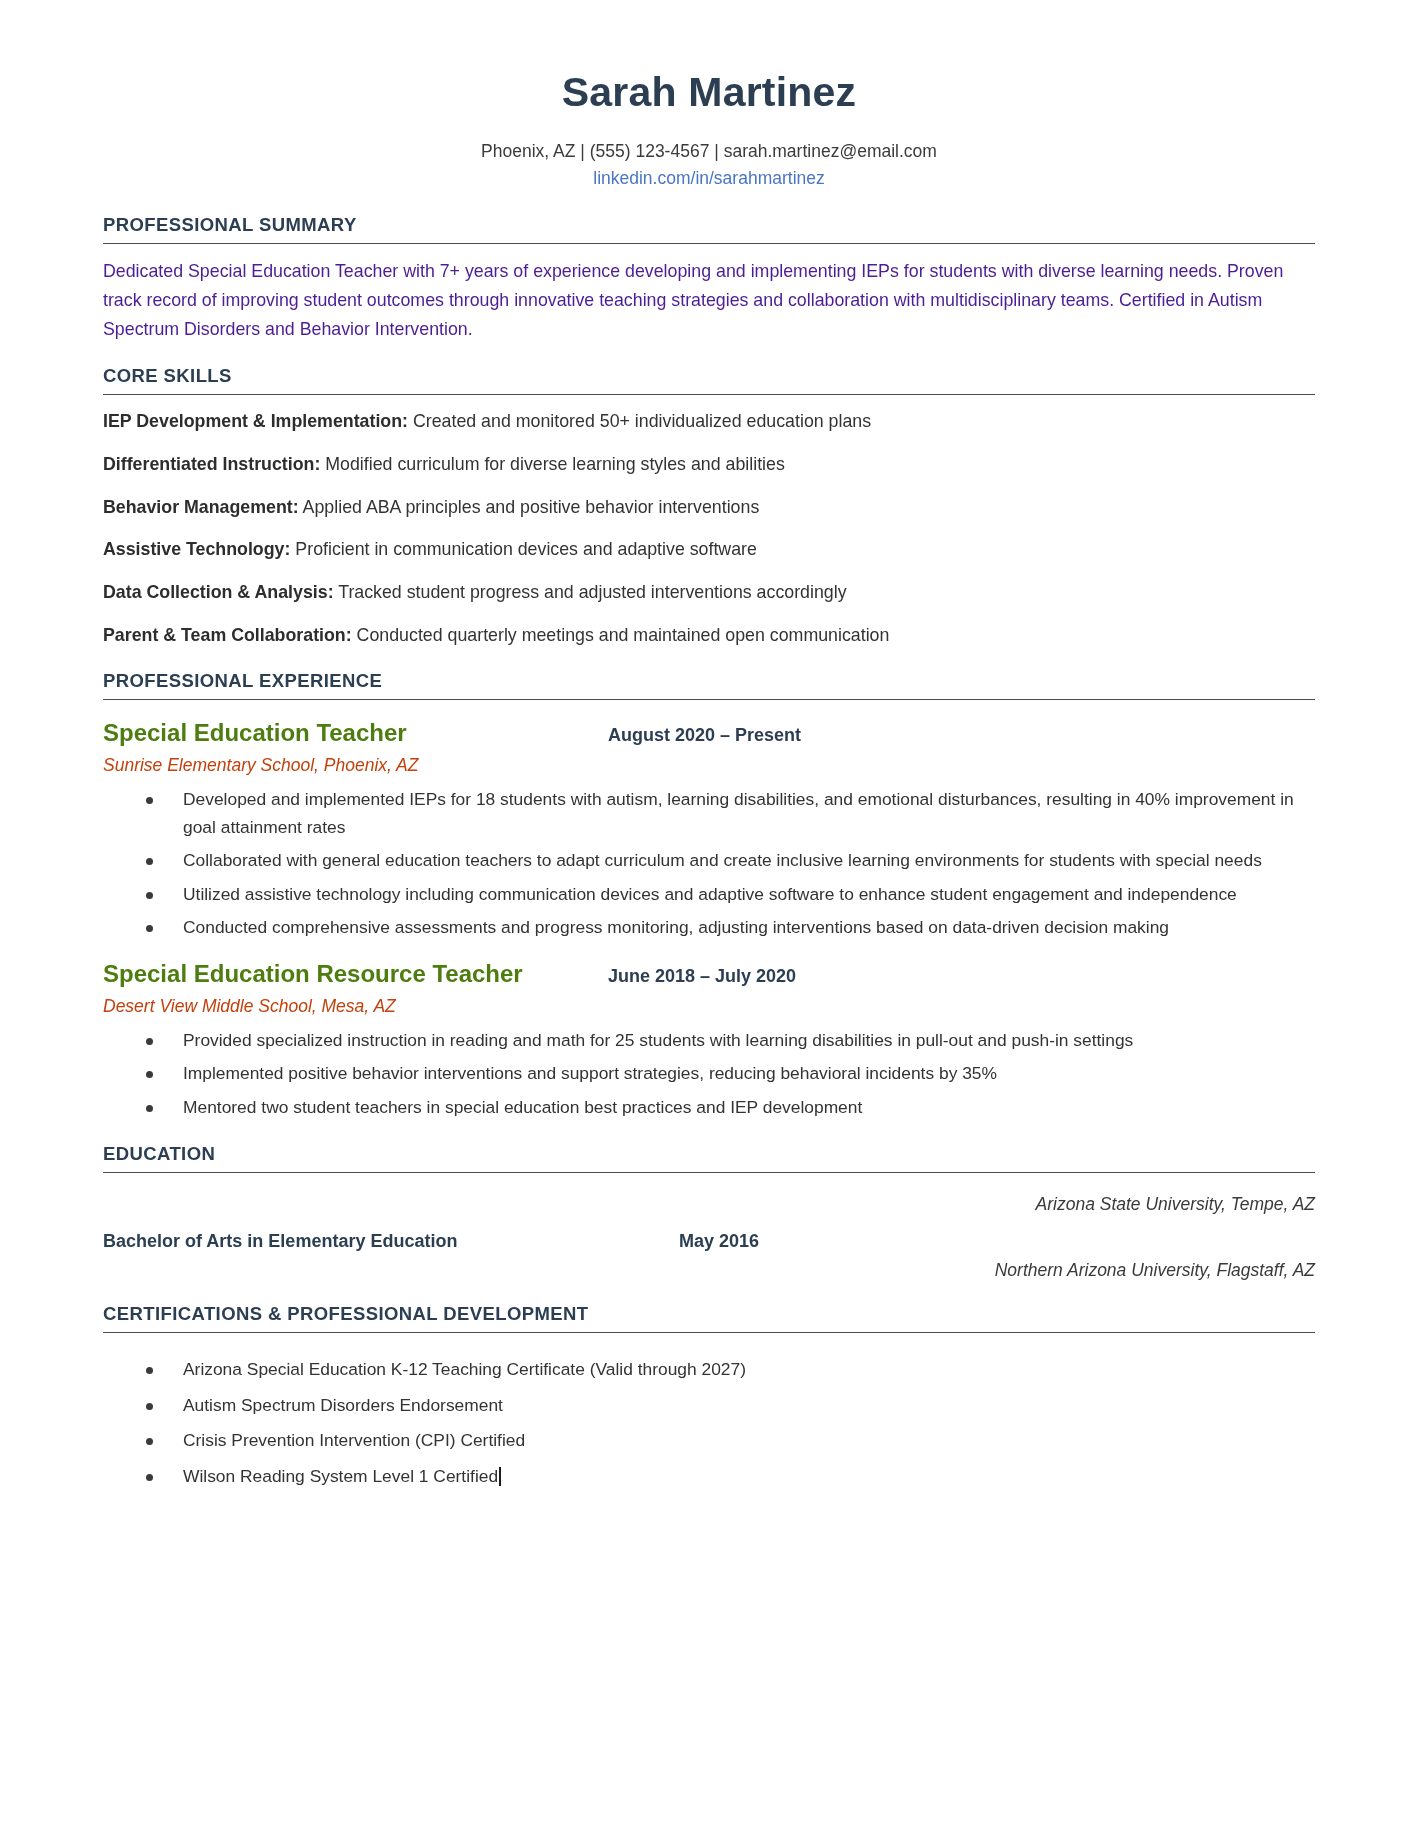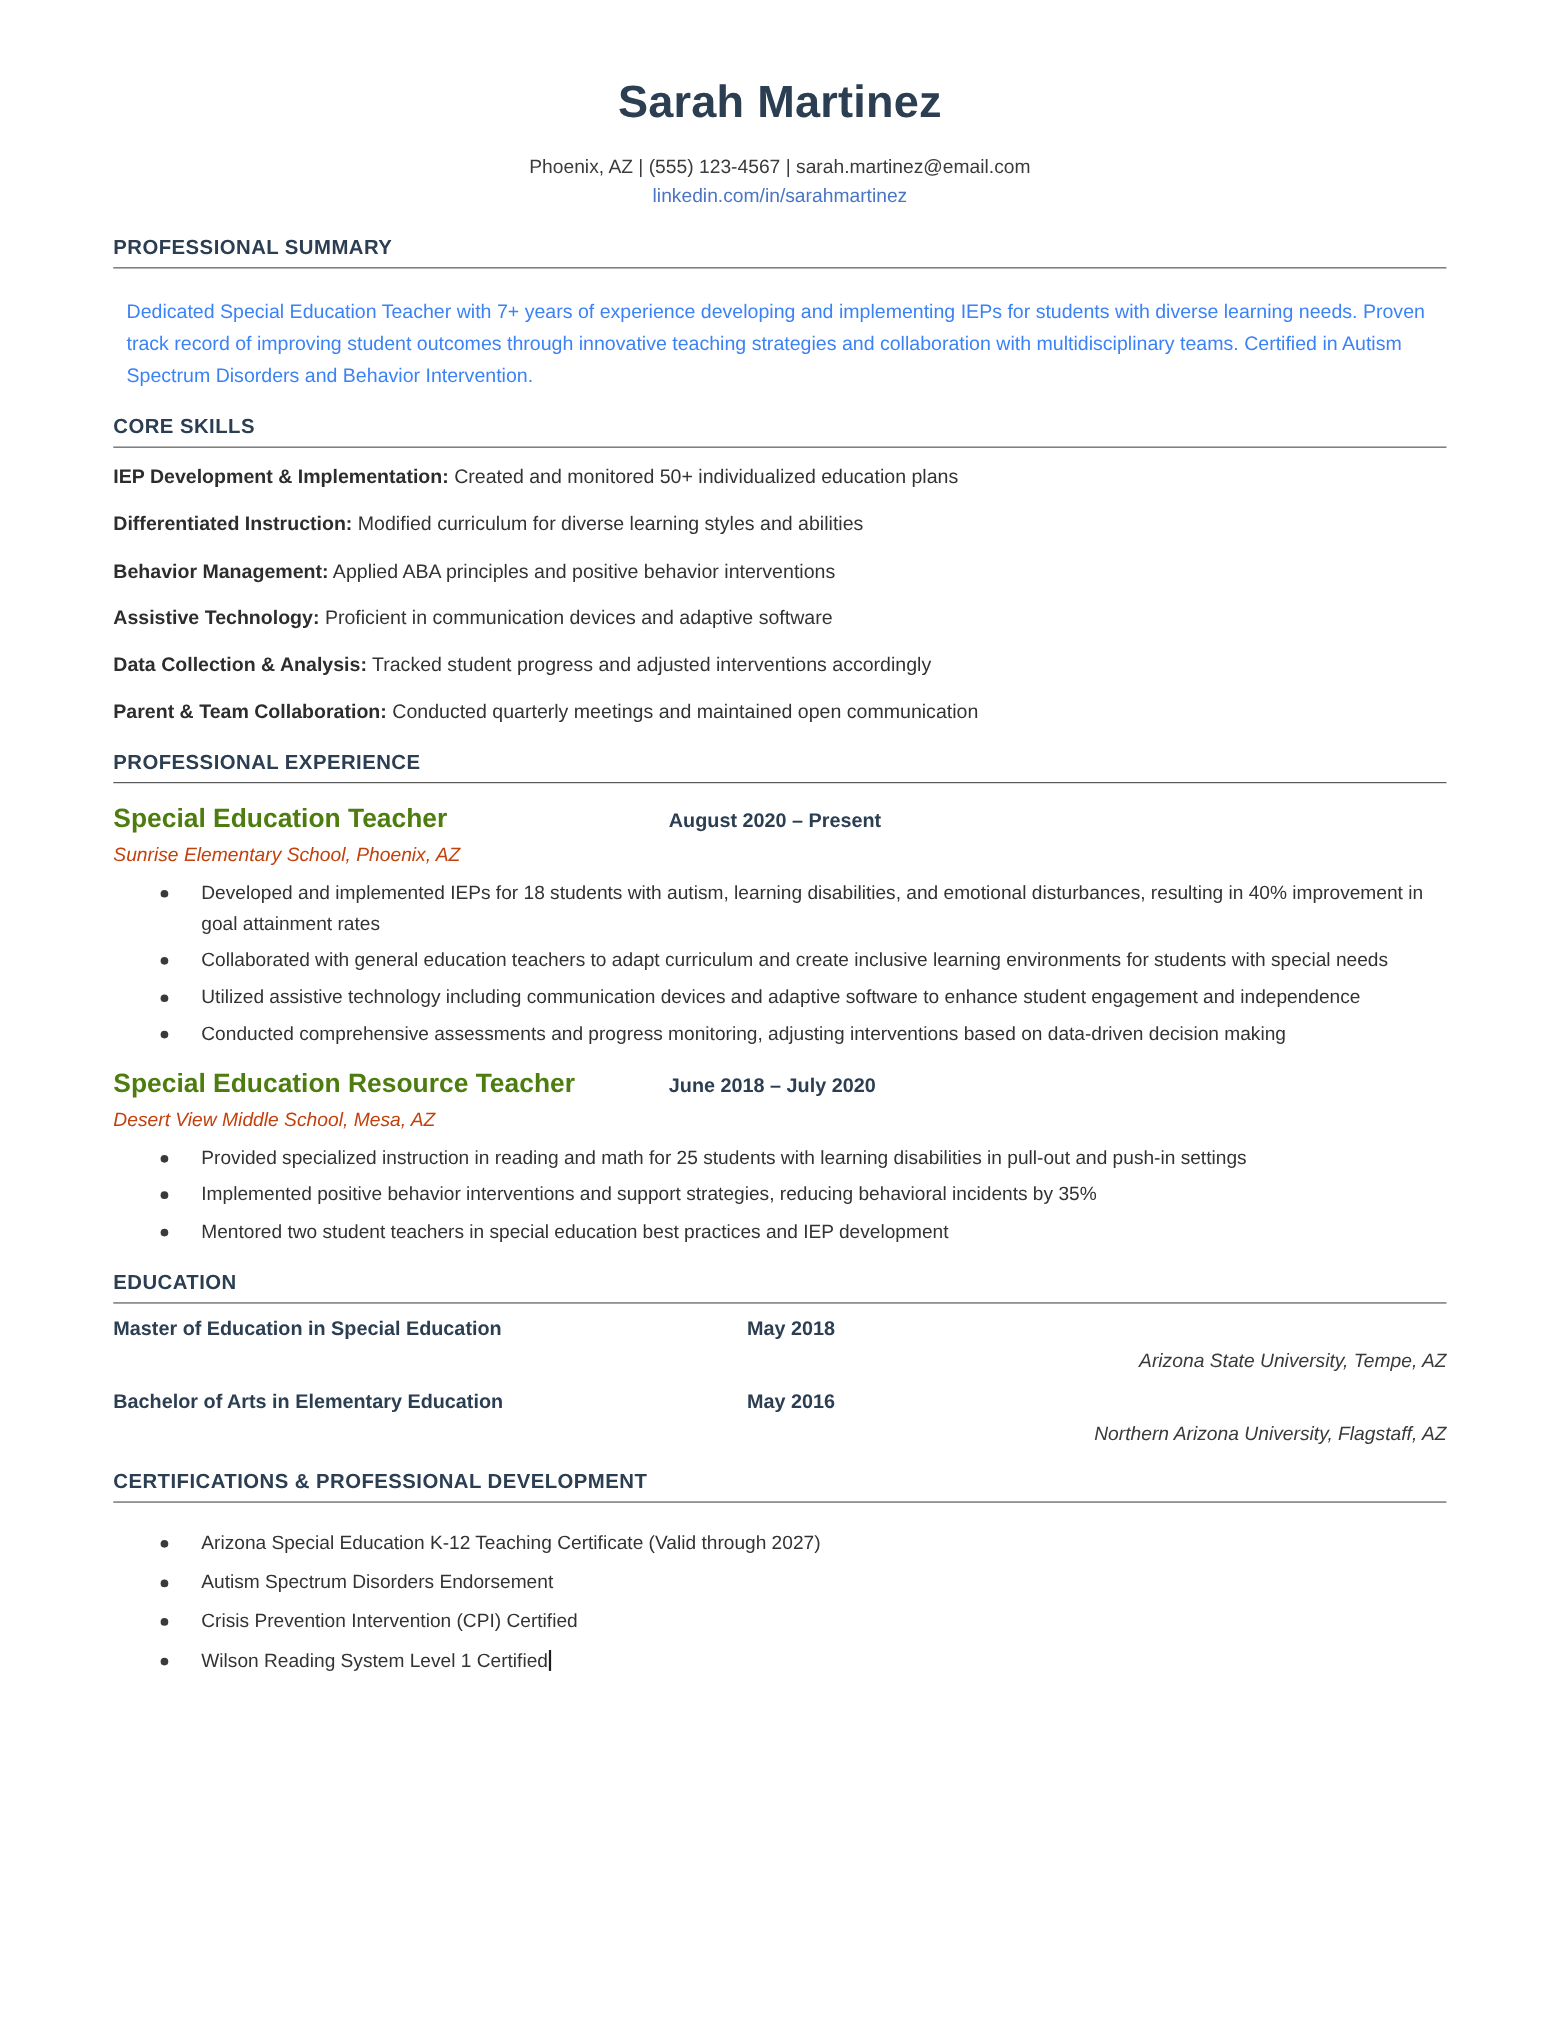--- a/index.html
+++ b/index.html
@@ -52,23 +52,23 @@
     padding-bottom: 7px;
     border-bottom: 1.4px solid #4a4a4a;
     margin: 22px 0 0 0;
   }
   .section-body {
     padding-top: 13px;
   }
   .summary-text {
     font-size: 17.8px;
     line-height: 1.62;
-    color: #3b82f6;
+    color: #4c1d95;
     text-align: left;
-    margin: 12px;
+    margin: 0;
   }
   .skill-row {
     font-size: 17.8px;
     line-height: 1.5;
     color: #333333;
     margin: 0 0 16px 0;
   }
   .skill-row:last-child { margin-bottom: 4px; }
   .skill-label {
     font-weight: bold;
@@ -211,24 +211,20 @@
             <li>Mentored two student teachers in special education best practices and IEP development</li>
           </ul>
         </div>
       </div>
   </div>
 
   <div>
     <div class="section-heading">EDUCATION</div>
     <div class="section-body" id="education-body">
         <div class="edu-block">
-          <div class="edu-header">
-            <div class="edu-degree">Master of Education in Special Education</div>
-            <div class="edu-date">May 2018</div>
-          </div>
           <div class="edu-school">Arizona State University, Tempe, AZ</div>
         </div>
         <div class="edu-block">
           <div class="edu-header">
             <div class="edu-degree">Bachelor of Arts in Elementary Education</div>
             <div class="edu-date">May 2016</div>
           </div>
           <div class="edu-school">Northern Arizona University, Flagstaff, AZ</div>
         </div>
       </div>

